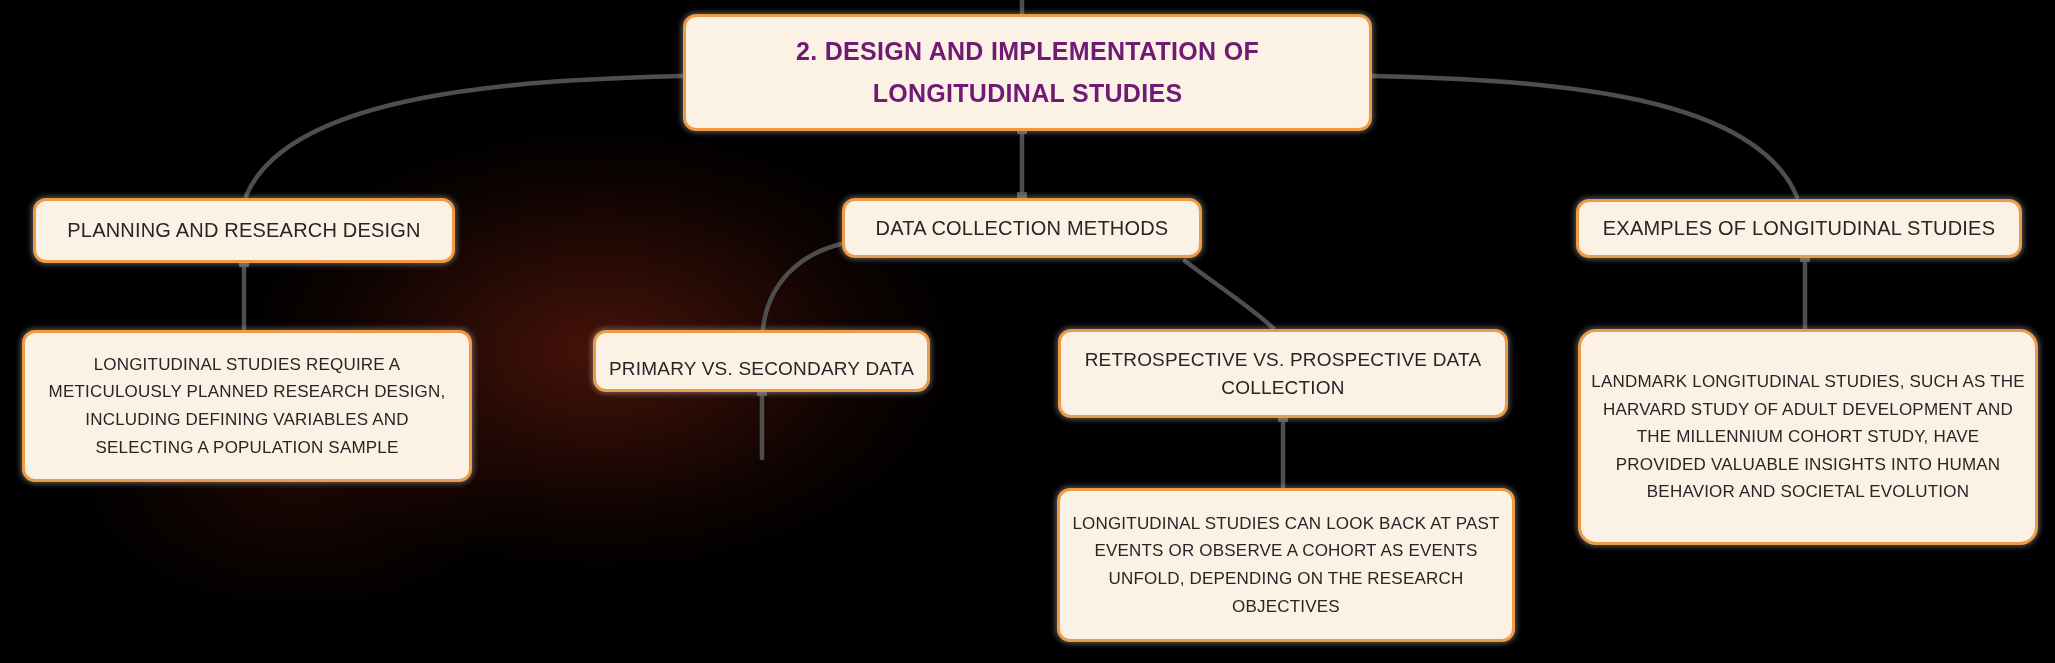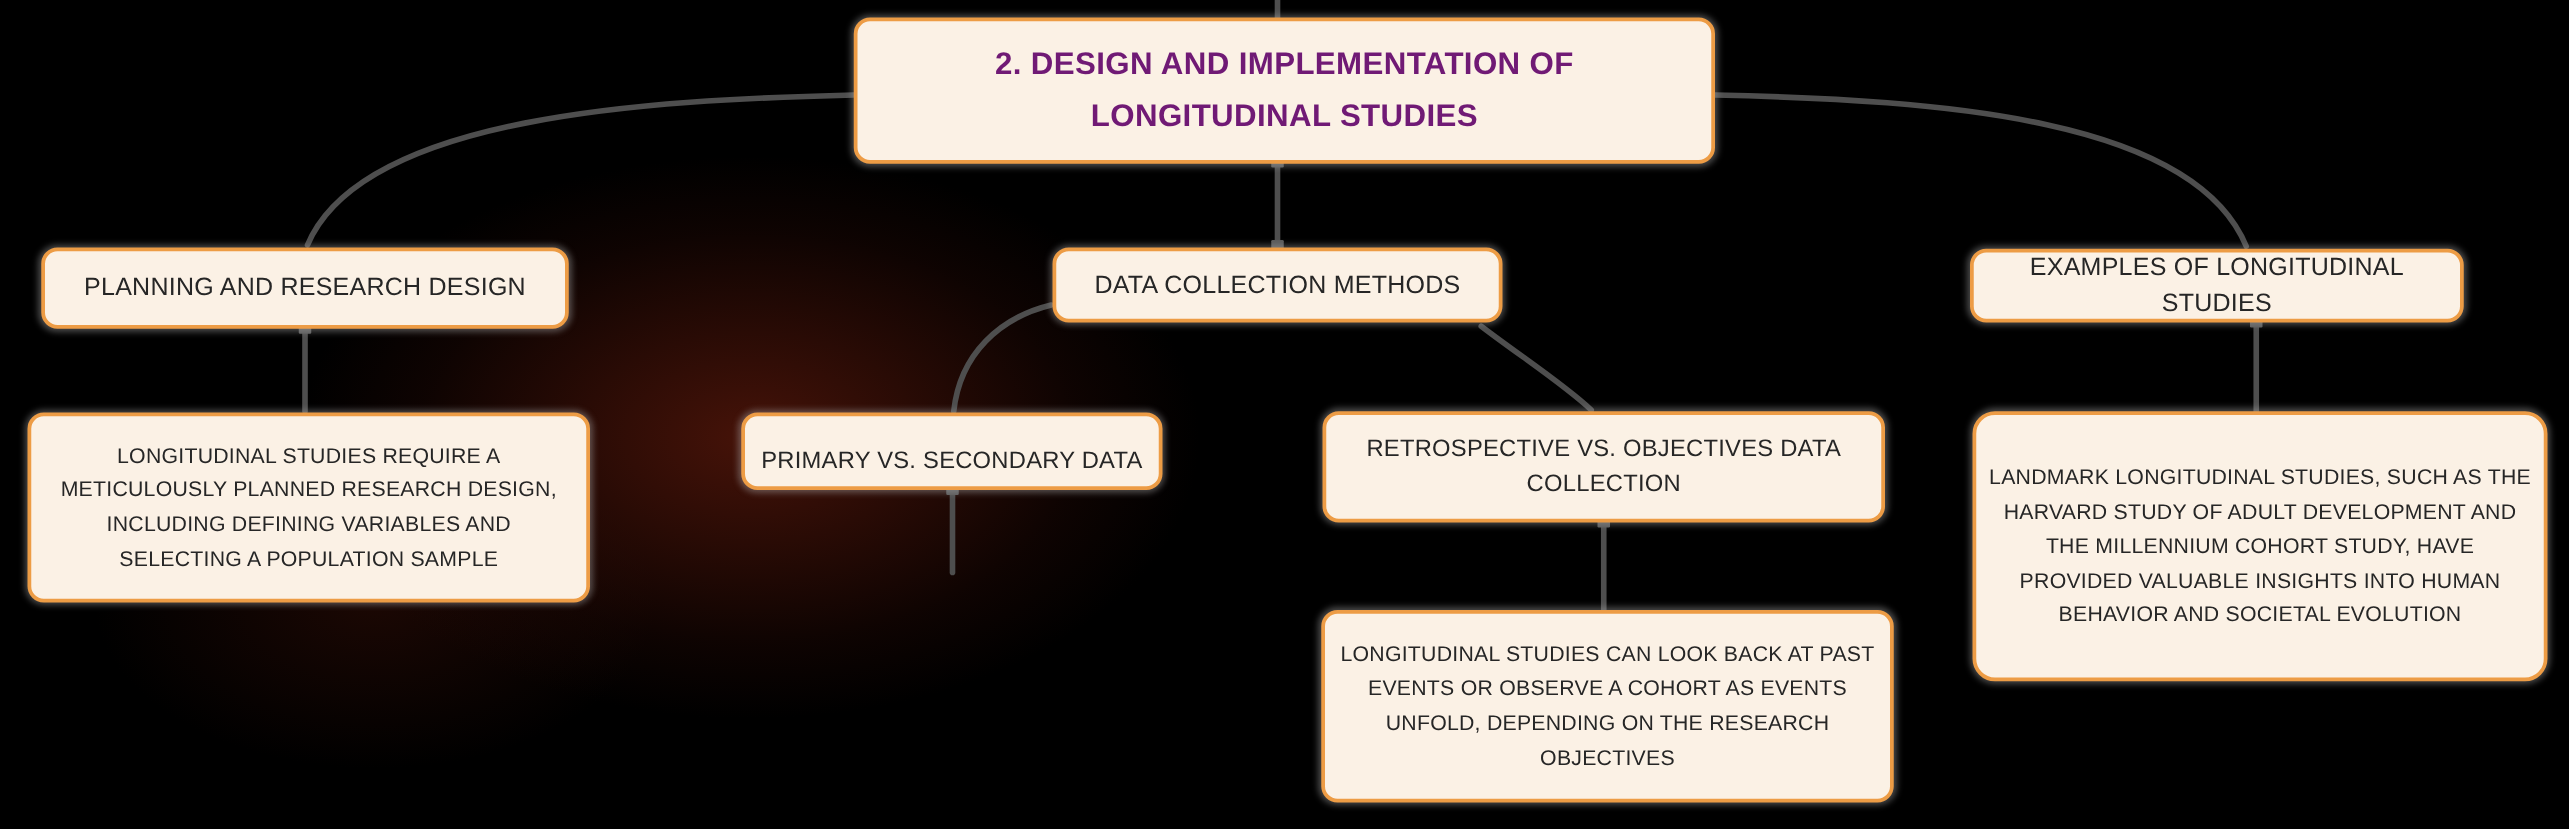--- a/index.html
+++ b/index.html
@@ -114,28 +114,28 @@
   <div class="node branch" style="left:842px; top:198px; width:360px; height:60px;">
     <span>DATA COLLECTION METHODS</span>
   </div>
 
   <div class="node branch" style="left:593px; top:330px; width:337px; height:62px; font-size:19px;align-items:flex-end;">
     <span>PRIMARY VS. SECONDARY DATA</span>
   </div>
 
 
   <div class="node branch" style="left:1058px; top:329px; width:450px; height:89px; font-size:19px;">
-    <span>RETROSPECTIVE VS. OBJECTIVES DATA COLLECTION</span>
+    <span>RETROSPECTIVE VS. PROSPECTIVE DATA COLLECTION</span>
   </div>
 
   <div class="node detail" style="left:1057px; top:488px; width:458px; height:154px;">
     <span>LONGITUDINAL STUDIES CAN LOOK BACK AT PAST EVENTS OR OBSERVE A COHORT AS EVENTS UNFOLD, DEPENDING ON THE RESEARCH OBJECTIVES</span>
   </div>
 
-  <div class="node branch" style="left:1576px; top:199px; width:395px; height:59px;">
+  <div class="node branch" style="left:1576px; top:199px; width:446px; height:59px;">
     <span>EXAMPLES OF LONGITUDINAL STUDIES</span>
   </div>
 
   <div class="node detail" style="left:1578px; top:329px; width:460px; height:216px;border-radius:18px;">
     <span>LANDMARK LONGITUDINAL STUDIES, SUCH AS THE HARVARD STUDY OF ADULT DEVELOPMENT AND THE MILLENNIUM COHORT STUDY, HAVE PROVIDED VALUABLE INSIGHTS INTO HUMAN BEHAVIOR AND SOCIETAL EVOLUTION</span>
   </div>
 
 </div>
 
 </body></html>

